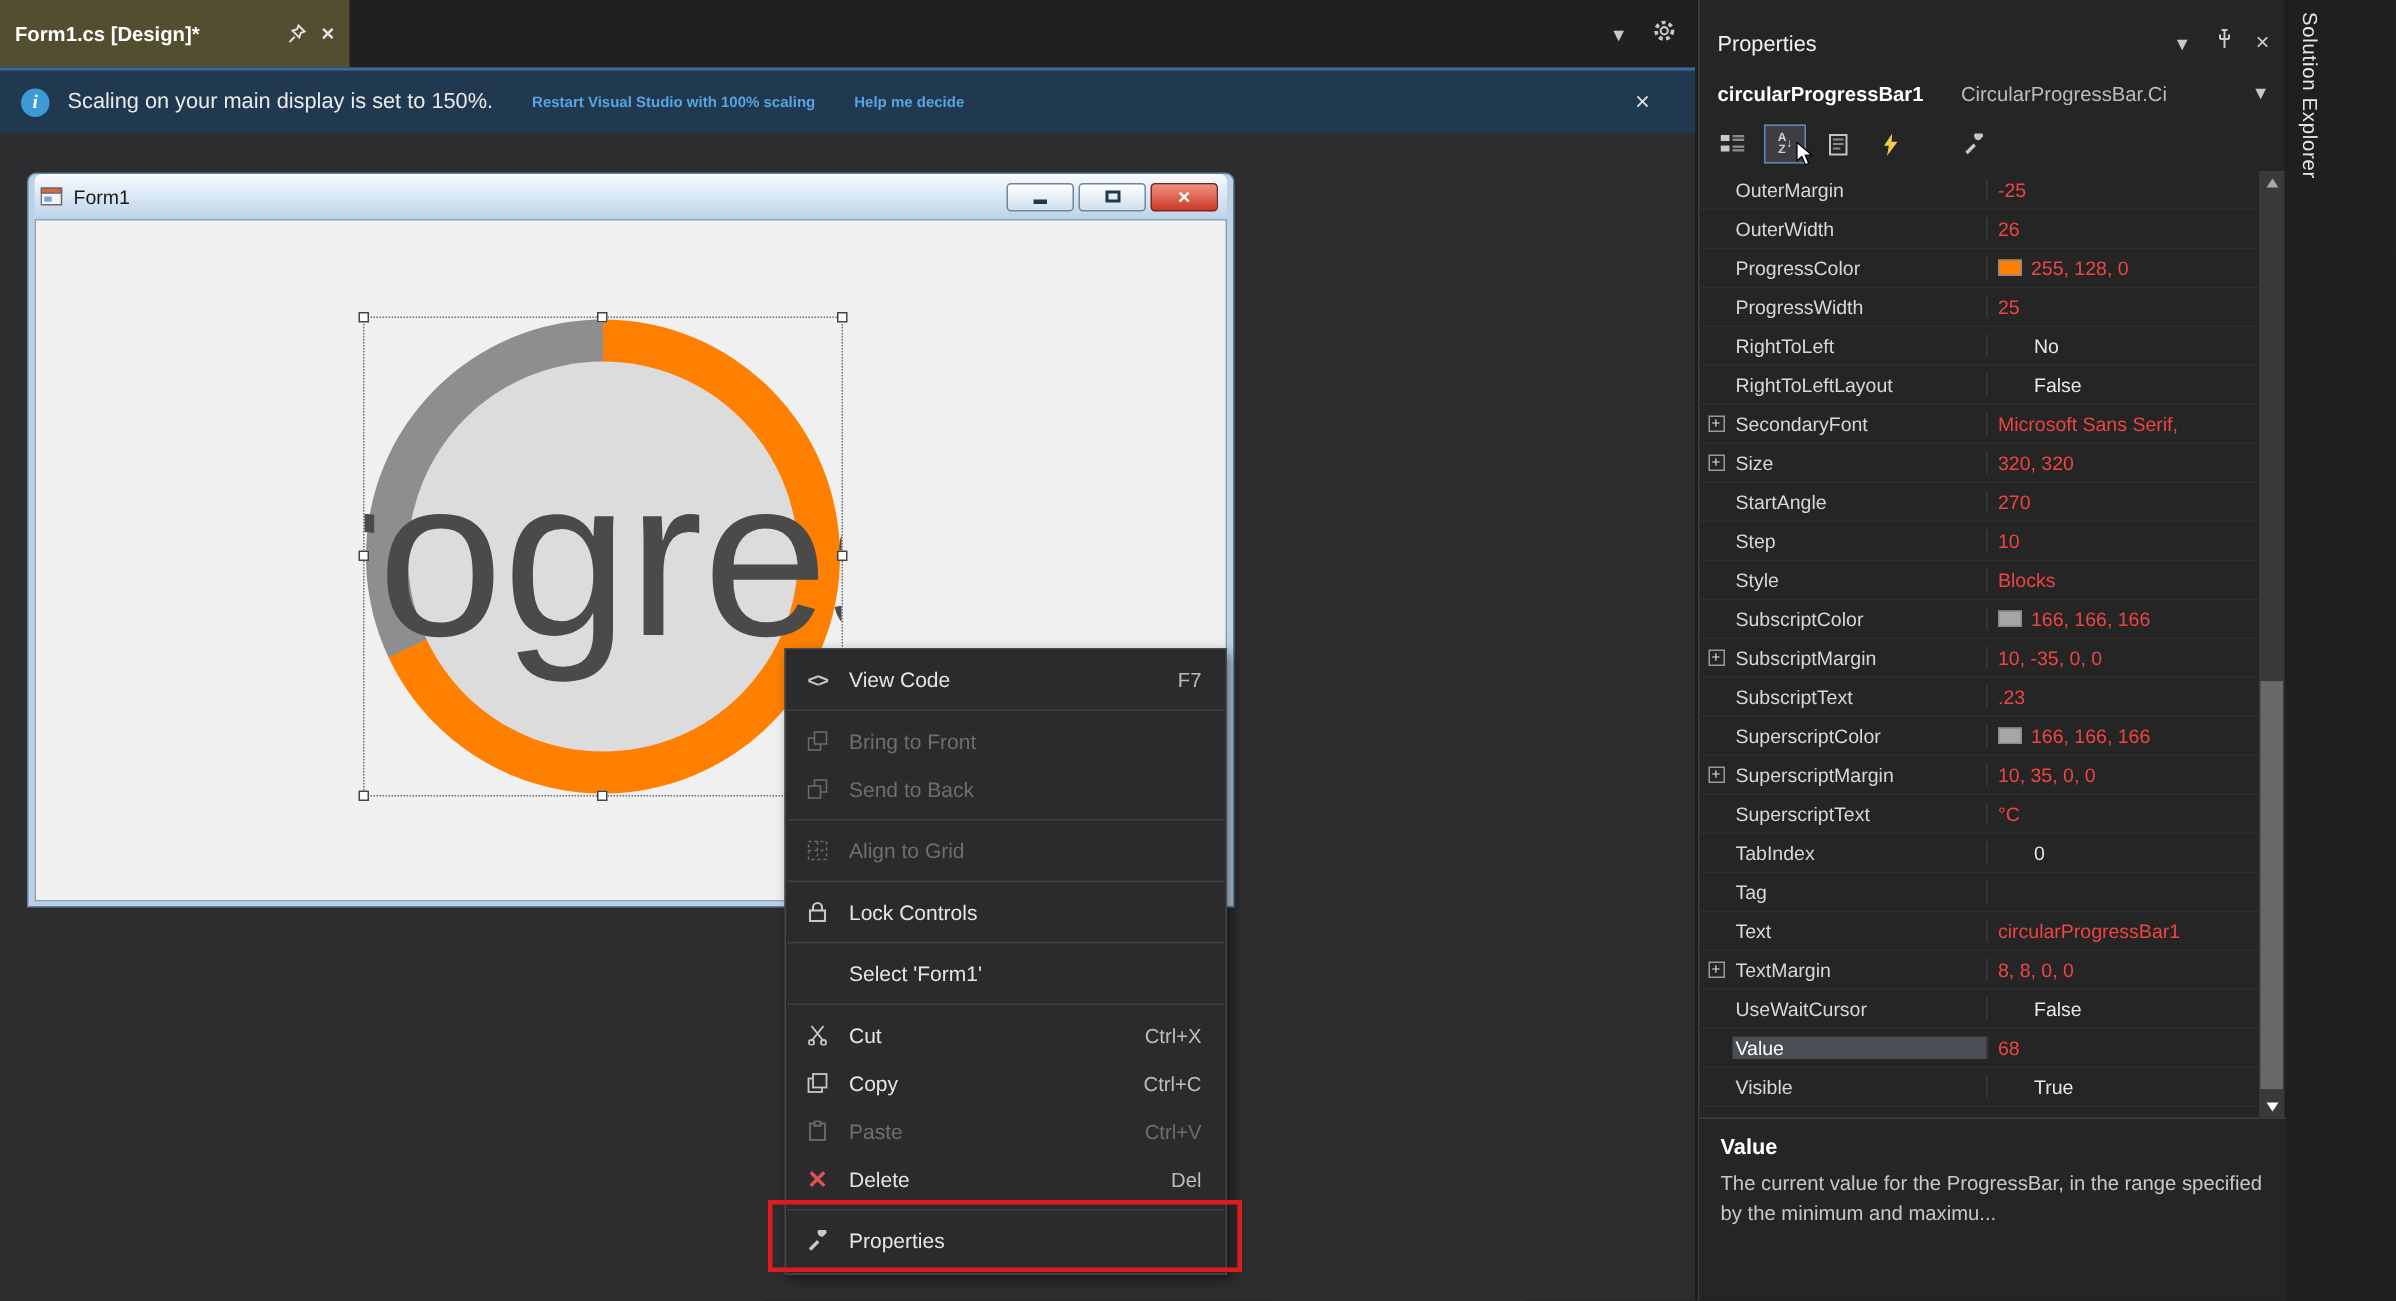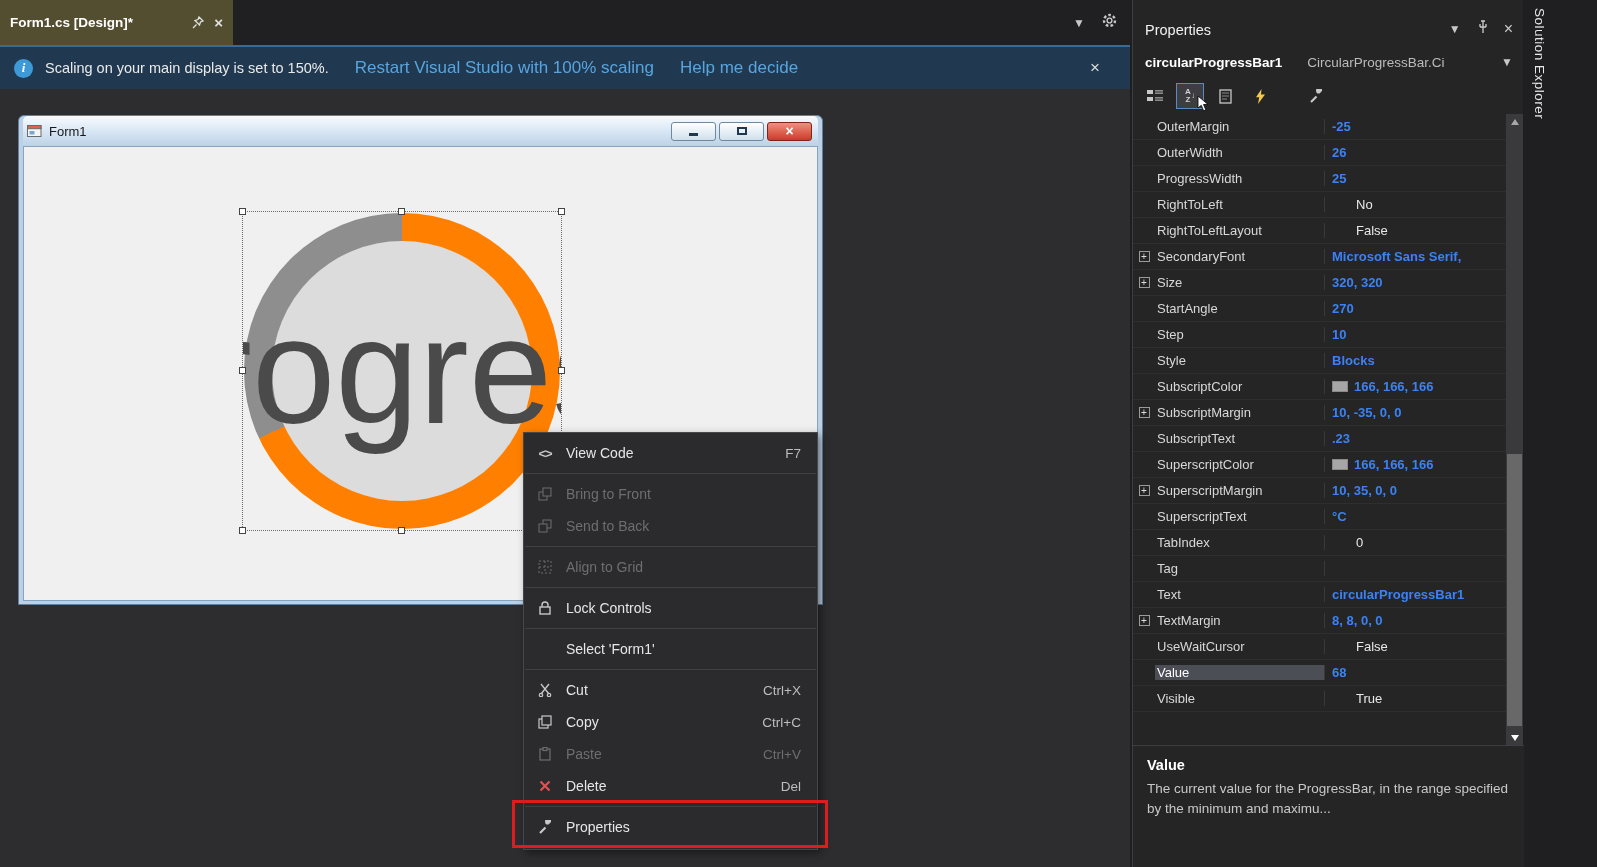--- a/index.html
+++ b/index.html
@@ -18,21 +18,21 @@
   .tab-pin, .tab-close { margin-left:10px; color:#e0e0e0; display:flex; align-items:center; cursor:default; }
   .tab-close { font-size:15px; font-weight:bold; }
   .strip-icons { position:absolute; right:12px; top:0; height:45px; display:flex; align-items:center; gap:16px; color:#c8c8c8; }
   .chev { font-size:12px; color:#c8c8c8; }
 
   .info-bar { position:absolute; left:0; top:45px; width:1130px; height:44px; background:#203950;
               border-top:2px solid #3c6a96; display:flex; align-items:center; padding:0 14px; }
   .ib-icon { width:19px; height:19px; border-radius:50%; background:#3e9ad6; color:#fff; font-weight:bold;
              font-size:13px; display:flex; align-items:center; justify-content:center; font-family:"Liberation Serif",serif; font-style:italic; }
   .ib-msg { margin-left:12px; font-size:14.5px; color:#eaeaea; }
-  .ib-link { margin-left:26px; font-size:17px; color:#57a5e0; cursor:pointer; }
+  .ib-link { margin-left:26px; font-size:10px; color:#57a5e0; cursor:pointer;font-weight:bold; }
   .ib-close { margin-left:auto; margin-right:16px; font-size:17px; color:#dcdcdc; cursor:pointer; }
 
   .design-surface { position:absolute; left:0; top:89px; width:1130px; height:778px; background:#2d2d30; }
 
   
   .form-window { position:absolute; left:18px; top:26px; width:805px; height:490px;
                  background:#bcd1e6; border:1px solid #61809e; border-radius:6px 6px 0 0;
                  padding:0 4px 4px 4px; z-index:10; }
   .form-titlebar { height:30px; display:flex; align-items:center; padding:0 4px;
                    background:linear-gradient(#f8fbfe 0%, #dce9f6 45%, #bcd2e7 100%);
@@ -94,22 +94,22 @@
   .tb-gap { width:14px; }
 
   .pgrid { position:absolute; left:0; top:114px; width:374px; }
   .prow { display:flex; height:26px; border-bottom:1px solid #2e2e31; align-items:center; }
   .pgutter { width:22px; display:flex; align-items:center; justify-content:center; }
   .expand { width:11px; height:11px; border:1px solid #9a9a9a; color:#dddddd; font-size:10px; line-height:9px;
             text-align:center; cursor:pointer; }
   .expand::before { content:"+"; }
   .pname { width:170px; display:flex; align-items:center; padding-left:2px; font-size:13px; color:#d8d8d8;
            border-right:1px solid #3a3a3e; cursor:default; }
-  .pval { flex:1; display:flex; align-items:center; gap:6px; padding-left:7px; font-size:13px; font-weight:bold;
-          color:#3b82f6; cursor:text; }
+  .pval { flex:1; display:flex; align-items:center; gap:6px; padding-left:7px; font-size:13px; font-weight:normal;
+          color:#ef4444; cursor:text; }
   .prow.plain .pval { font-weight:normal; color:#e8e8e8;margin-left:24px; }
   .prow.sel .pname { background:#4b4e55; color:#ffffff; }
   .swatch { width:16px; height:11px; border:1px solid #8a8a8a; flex:0 0 auto; }
   .sw-orange { background:#ff8000; }
   .sw-gray { background:#a6a6a6; }
 
   .pscroll { position:absolute; right:0; top:114px; width:17px; height:631px; background:#3a3a3c; }
   .ps-up, .ps-down { position:absolute; left:0; width:17px; height:15px; display:flex; align-items:center; justify-content:center; cursor:pointer; }
   .ps-up { top:0; }
   .ps-down { bottom:0; }
@@ -388,20 +388,28 @@
       <span class="pname">OuterMargin</span>
       <span class="pval">-25</span>
     </div>
     <div class="prow">
       <span class="pgutter"></span>
       <span class="pname">OuterWidth</span>
       <span class="pval">26</span>
     </div>
     <div class="prow">
       <span class="pgutter"></span>
+      <span class="pname">ProgressColor</span>
+      <span class="pval">
+          <span class="swatch sw-orange"></span>
+          <span>255, 128, 0</span>
+        </span>
+    </div>
+    <div class="prow">
+      <span class="pgutter"></span>
       <span class="pname">ProgressWidth</span>
       <span class="pval">25</span>
     </div>
     <div class="prow plain">
       <span class="pgutter"></span>
       <span class="pname">RightToLeft</span>
       <span class="pval">No</span>
     </div>
     <div class="prow plain">
       <span class="pgutter"></span>

